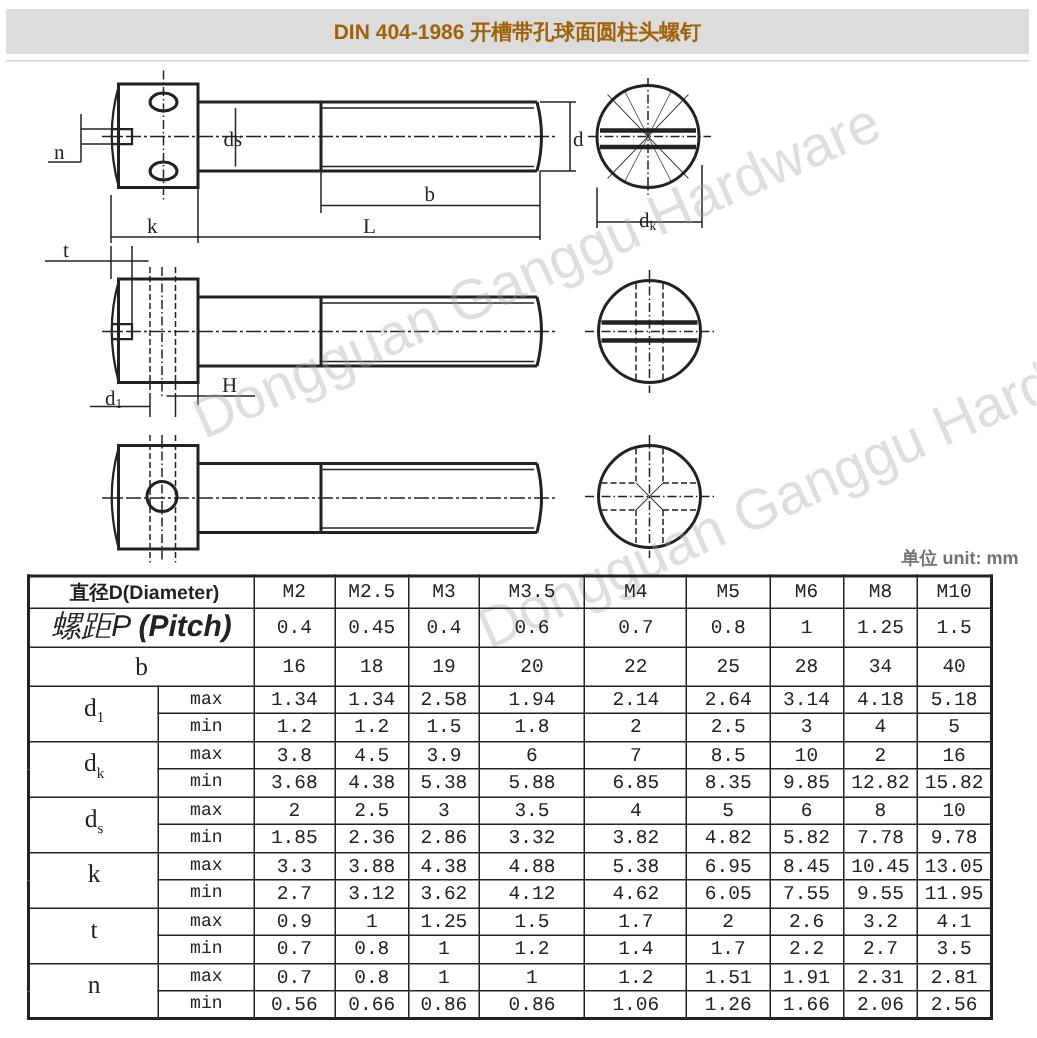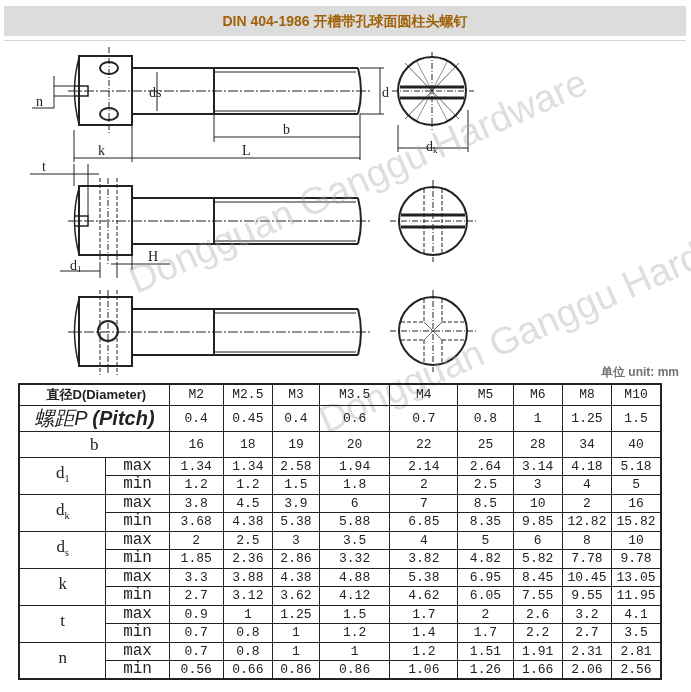--- a/index.html
+++ b/index.html
@@ -35,21 +35,21 @@
     border: 1px solid #222; text-align: center; padding: 0; color: #222;
     height: 18.5px; line-height: 17px;
   }
   table.spec tr.hdr td { height: 21px; font-size: 13px; }
   table.spec tr.tall td { height: 26px; }
   td.label-h { font-family: "Liberation Sans", sans-serif; font-weight: bold; font-size: 12px; text-align: center; padding-left: 4px !important; }
   td.label-p { font-family: "Liberation Sans", sans-serif; font-size: 20px; font-style: italic; }
   td.label-p b { font-weight: bold; }
   td.sym { font-family: "Liberation Serif", serif; font-size: 17px; }
   td.sym sub { font-size: 10px; }
-  td.mm { font-size: 16px; }
+  td.mm { font-size: 12px; }
 </style>
 </head>
 <body>
 
 <div class="title-bar">DIN 404-1986 开槽带孔球面圆柱头螺钉</div>
 <div class="title-rule"></div>
 
 <svg class="drawing" viewBox="0 40 691 340" width="691" height="340" xmlns="http://www.w3.org/2000/svg">
   <g stroke="#222" fill="none" stroke-width="1">
 

